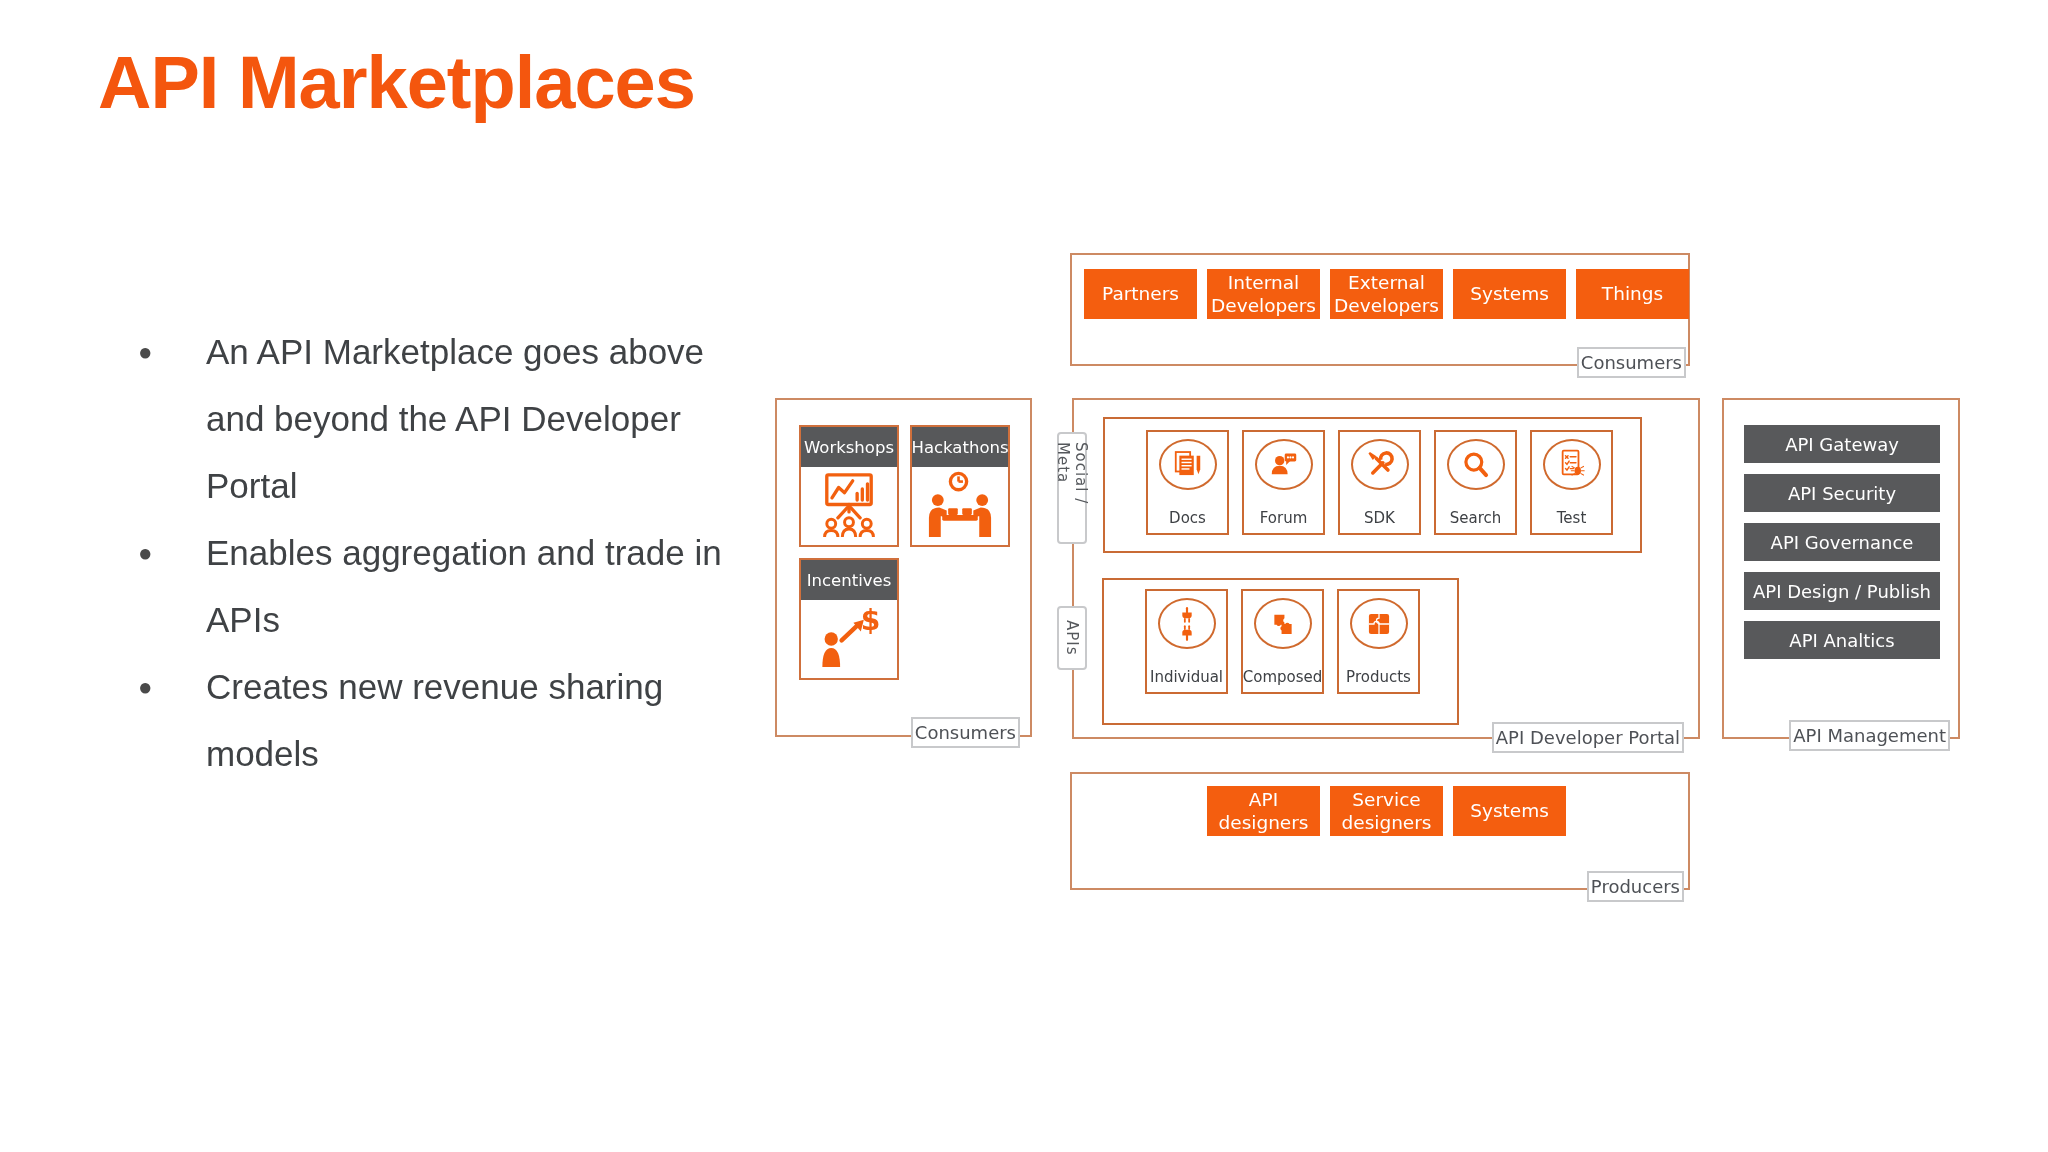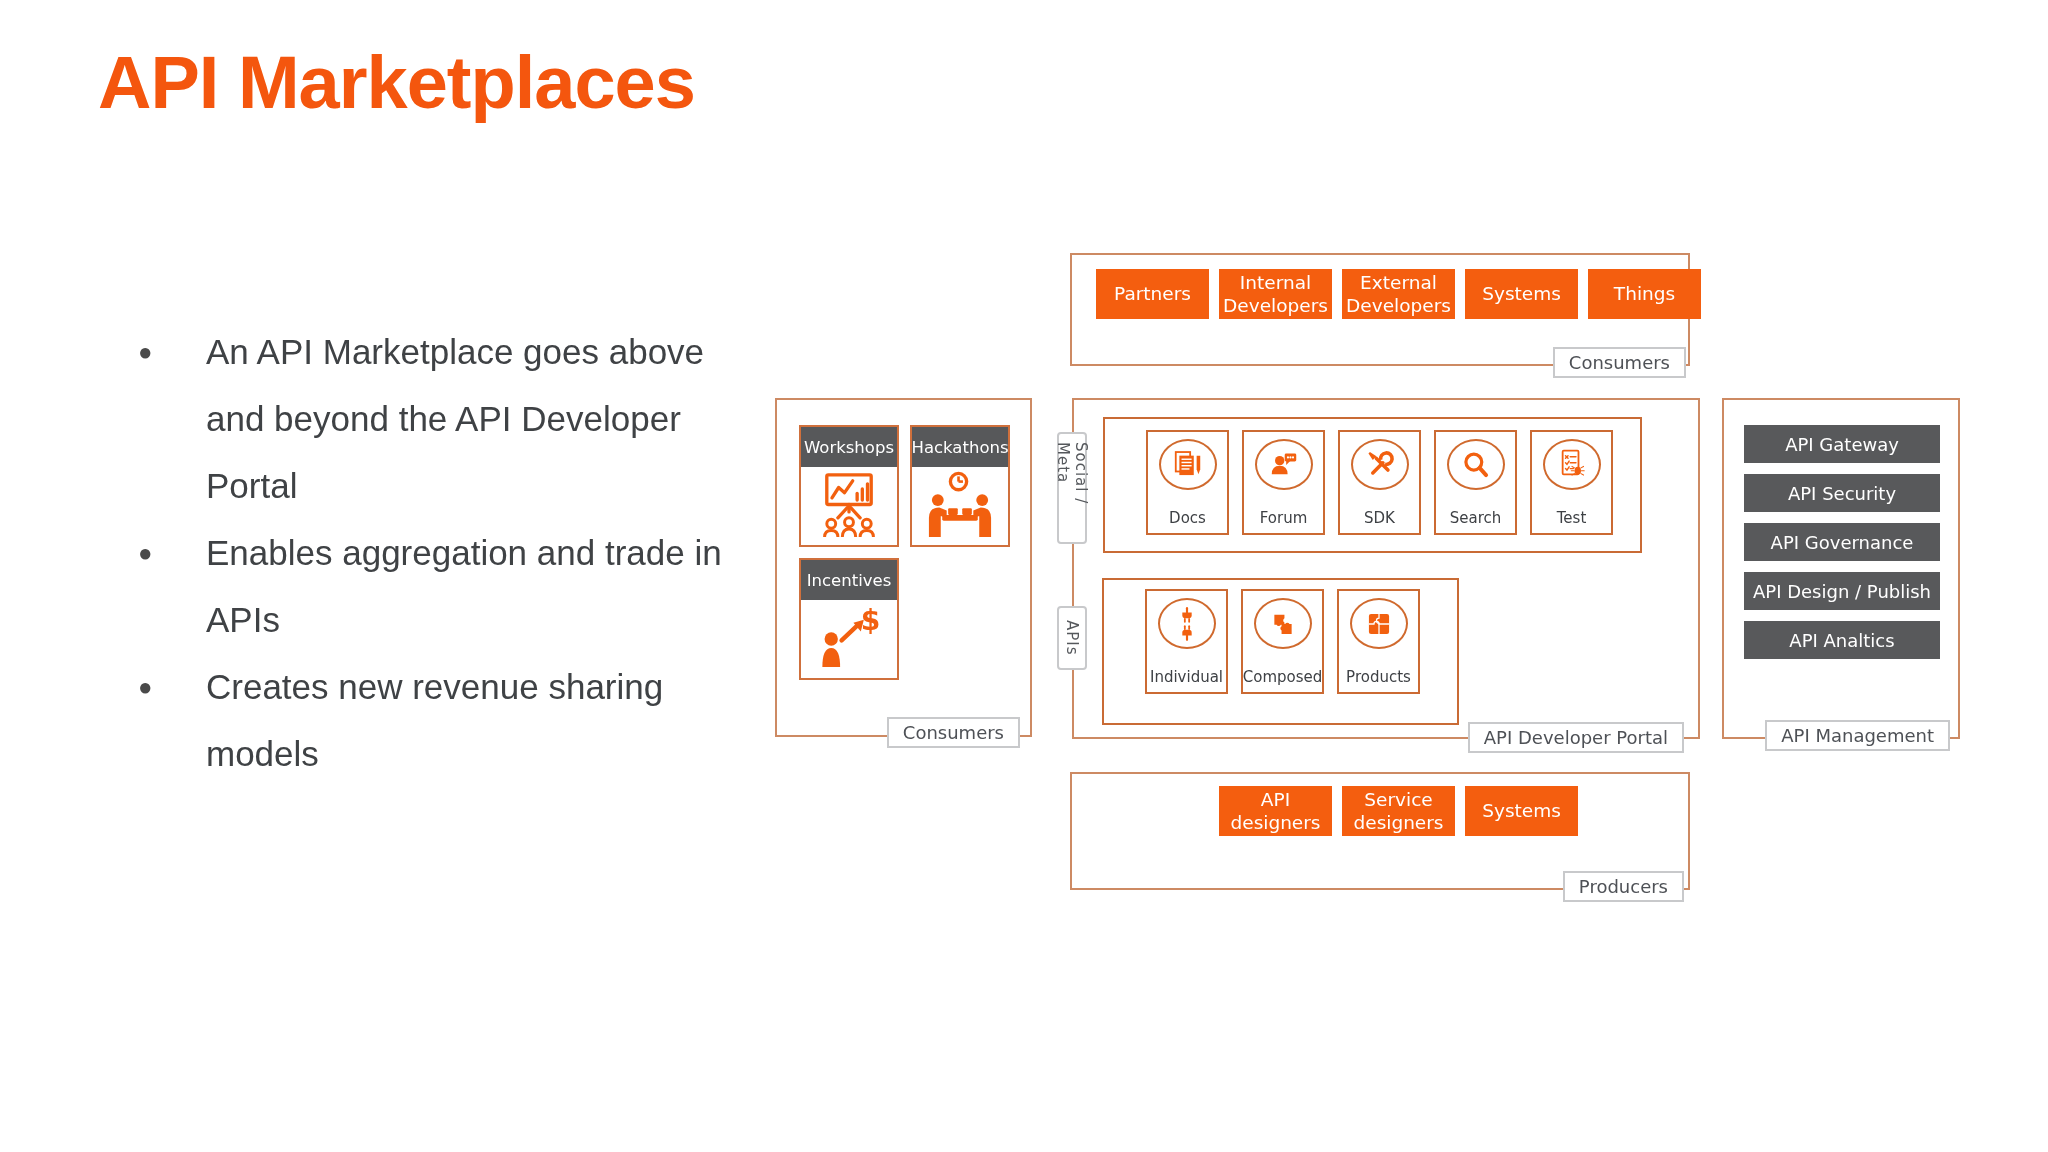--- a/index.html
+++ b/index.html
@@ -27,21 +27,21 @@
   .bullets li::before {
     content:"●"; position:absolute; left:0; top:0;
     font-size:24px; color:#4A4A4A;
   }
 
   
   .group { position:absolute; border:2px solid #CD8A63; background:#ffffff; }
   .chip {
     position:absolute; z-index:3; background:#ffffff;
     border:2px solid #C8C9CB; color:#4E5156;
-    font-size:18px; padding:3px 14px; white-space:nowrap;
+    font-size:18px; padding:3px 2px; white-space:nowrap;
   }
   .vchip {
     position:absolute; z-index:3; background:#ffffff;
     border:2px solid #C8C9CB; border-radius:4px; color:#55585C;
     font-size:15px; writing-mode:vertical-rl;
     display:flex; align-items:center; justify-content:center;
     padding:8px 4px; letter-spacing:1px;
   }
   .obtn {
     background:#F45E0F; color:#ffffff; font-size:18.5px; line-height:1.25;
@@ -50,21 +50,21 @@
   }
   .gbtn {
     background:#58595B; color:#ffffff; font-size:18px;
     width:196px; height:38px;
     display:flex; align-items:center; justify-content:center; text-align:left;
   }
 
   
   .consumers { left:1070px; top:253px; width:620px; height:113px; }
   .producers { left:1070px; top:772px; width:620px; height:118px; }
-  .btn-row { position:absolute; left:12px; top:14px; display:flex; gap:10px;margin-left:12px; }
+  .btn-row { position:absolute; left:12px; top:14px; display:flex; gap:10px; }
   .producers .btn-row { left:135px; top:12px; }
   .consumers .chip { right:2px;  bottom:-14px; }
   .producers .chip { right:4px; bottom:-14px; }
 
   
   .activities { left:775px; top:398px; width:257px; height:339px; }
   .atile-grid {
     position:absolute; left:22px; top:25px;
     display:grid; grid-template-columns:100px 100px; grid-auto-rows:122px; gap:11px;
   }

